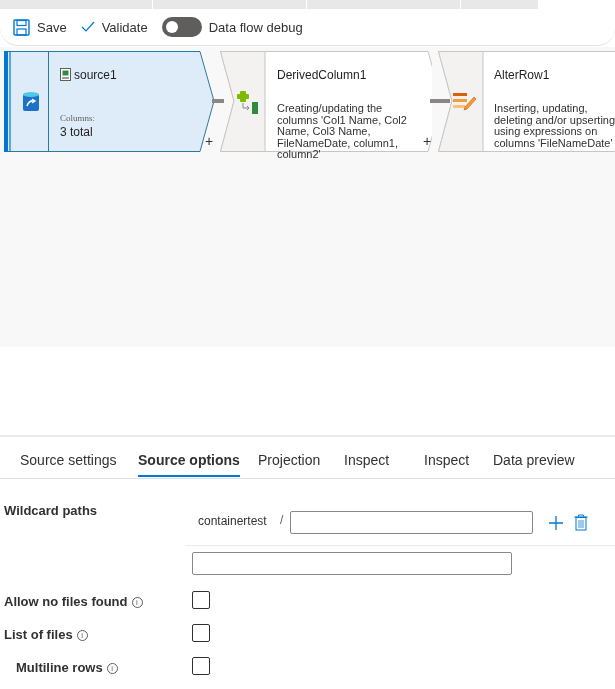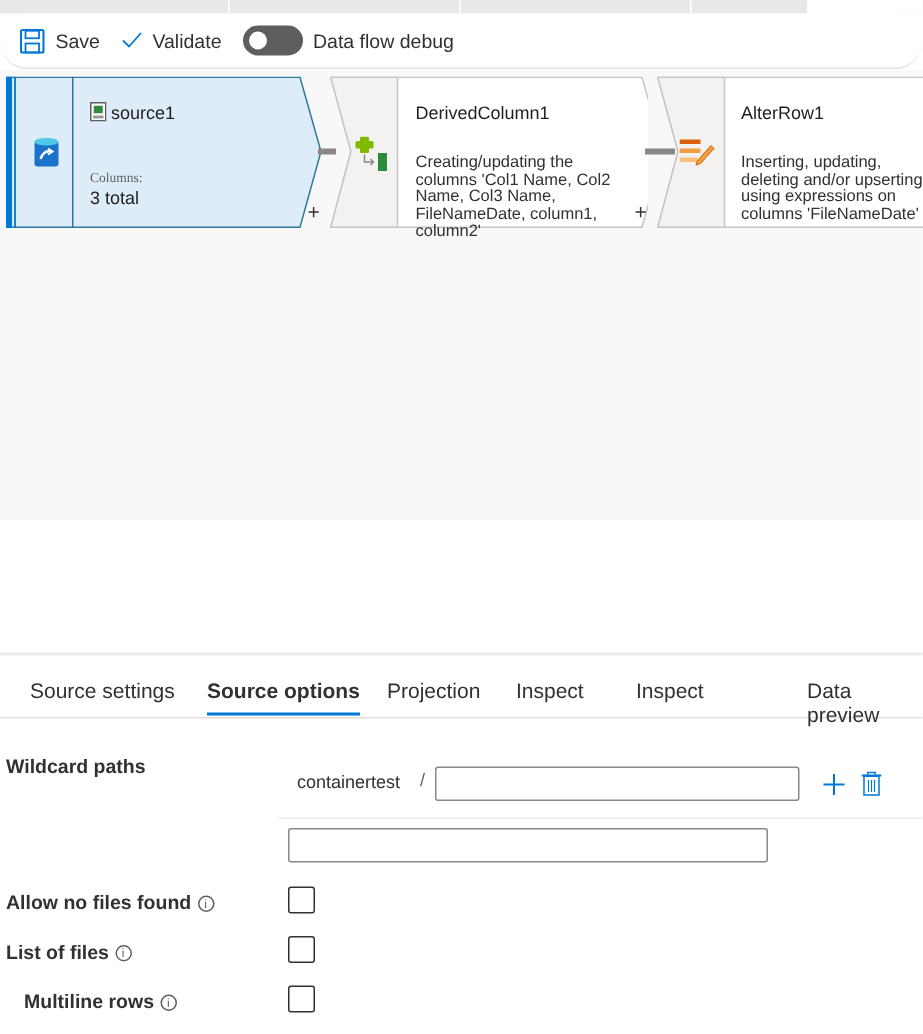--- a/index.html
+++ b/index.html
@@ -126,21 +126,21 @@
 
 </div>
 
 <div class="panel">
   <div class="tabs">
     <span class="tab active" style="left:138px;">Source options</span>
     <span class="tab" style="left:20px;">Source settings</span>
     <span class="tab" style="left:258px;">Projection</span>
     <span class="tab" style="left:344px;">Inspect</span>
     <span class="tab" style="left:424px;">Inspect</span>
-    <span class="tab" style="left:493px;margin-left:45px;">Data preview</span>
+    <span class="tab" style="left:493px;">Data preview</span>
   </div>
 
   <span class="lbl" style="top:66px;"><span>Wildcard paths</span></span>
   <span style="position:absolute;left:198px;top:77px;font-size:12px;color:#323130;">containertest</span>
   <span style="position:absolute;left:280px;top:76px;font-size:12px;color:#605e5c;">/</span>
   <input class="input" style="left: 290px; top: 74px; width: 243px;" value="">
   <svg style="position:absolute;left:548px;top:78px;cursor:pointer;" width="16" height="16" viewBox="0 0 16 16">
     <path d="M8 1 V15 M1 8 H15" stroke="#0078d4" stroke-width="1.3"></path>
   </svg>
   <svg style="position:absolute;left:574px;top:77px;cursor:pointer;" width="14" height="17" viewBox="0 0 14 17">

